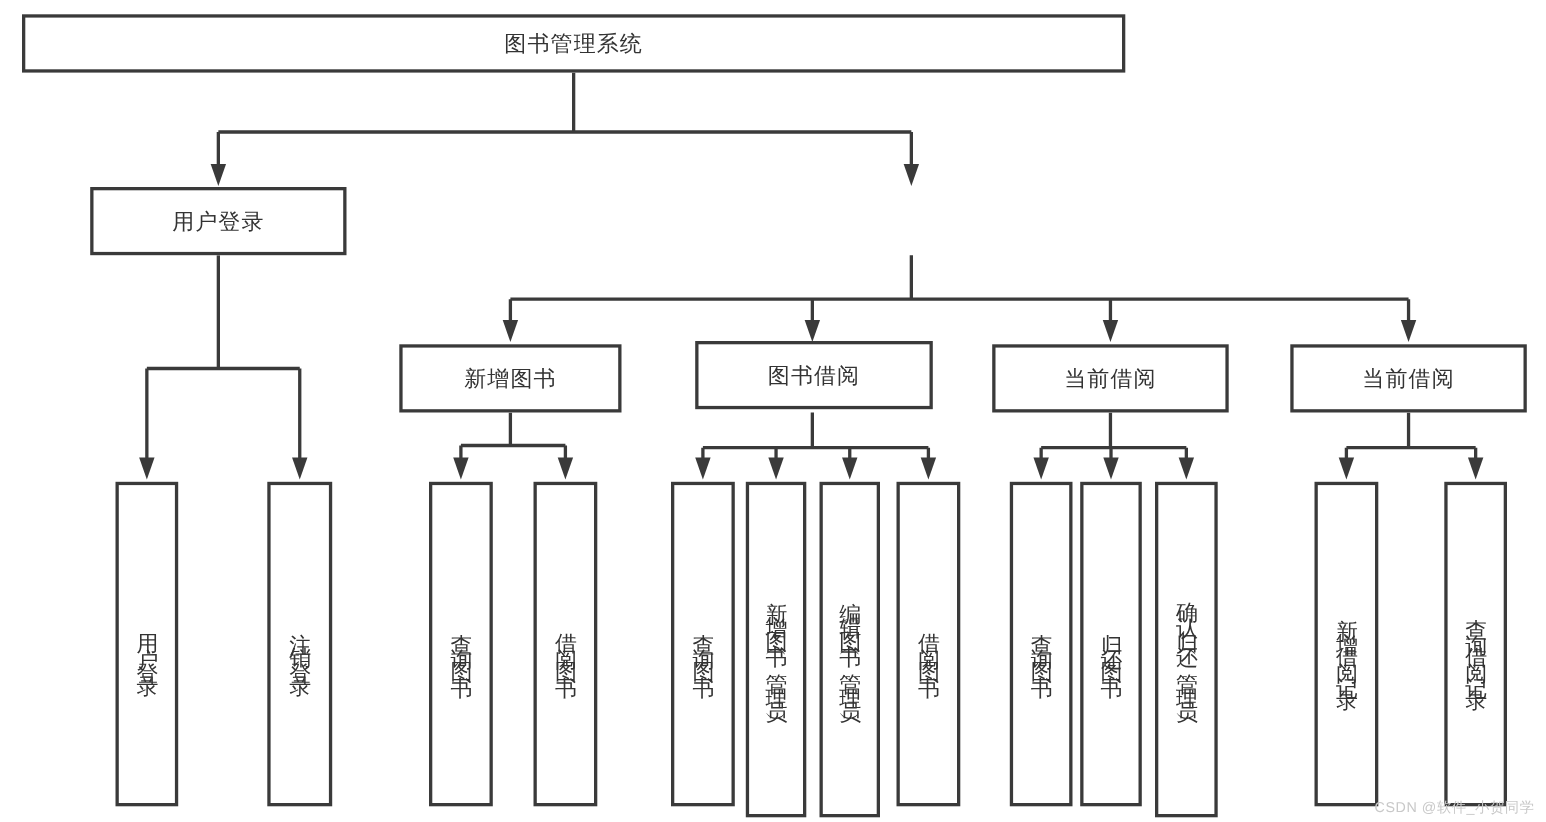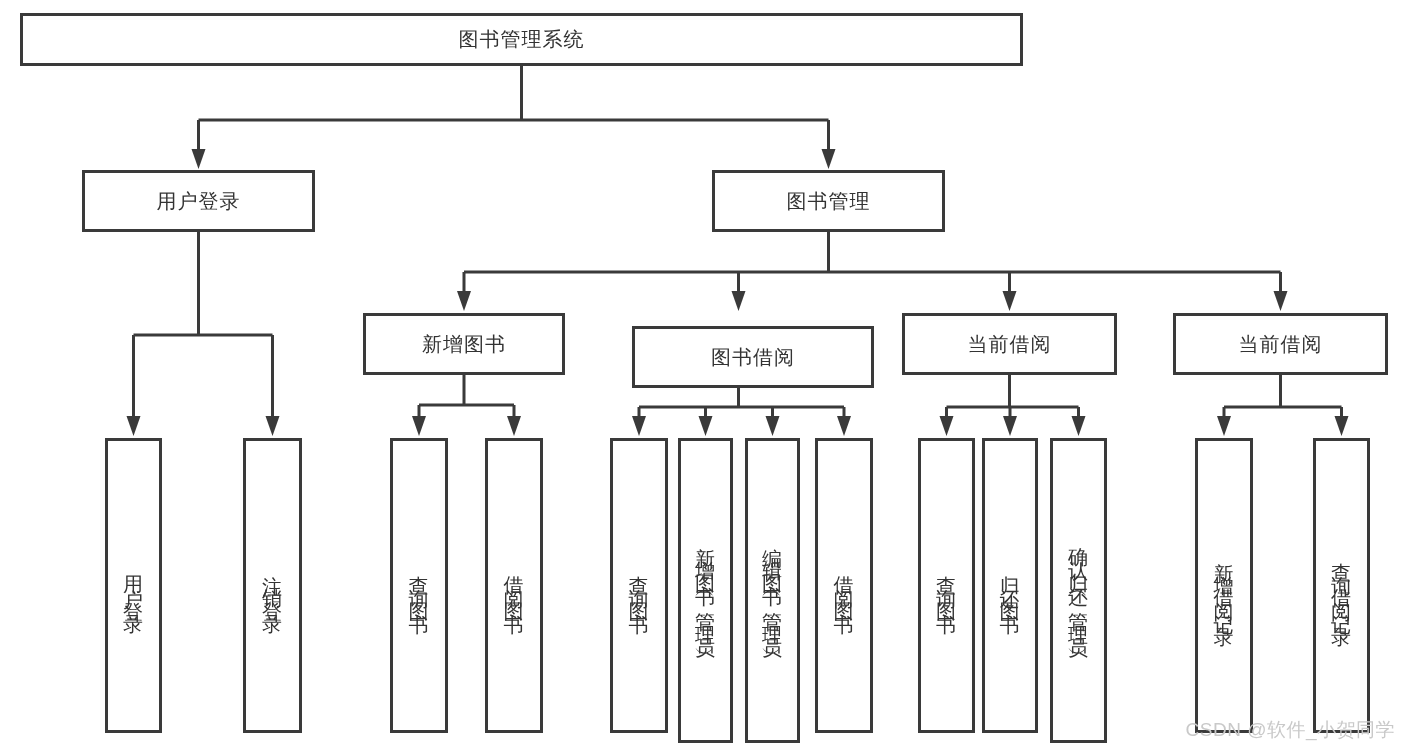--- a/index.html
+++ b/index.html
@@ -43,21 +43,21 @@
     font-size:20px;
     writing-mode:vertical-rl;
     letter-spacing:13px;
     line-height:1;
     text-align:center;
   }
   .watermark{
     position:absolute;
     right:10px;
     bottom:4px;
-    font-size:19px;
+    font-size:13px;
     color:var(--watermark);
     z-index:5;
     letter-spacing:0.5px;
     white-space:nowrap;
   }
 </style>
 </head>
 <body>
 
 <div class="canvas">
@@ -94,24 +94,23 @@
     <polygon points="1071.5,416 1085.5,416 1078.5,436"></polygon>
 
     <path d="M1280.5 375 V407 M1224 407 H1341.5 M1224 407 V418 M1341.5 407 V418"></path>
     <polygon points="1217,416 1231,416 1224,436"></polygon>
     <polygon points="1334.5,416 1348.5,416 1341.5,436"></polygon>
   </svg>
 
   <div class="box h" style="left:20px;top:13px;width:1003px;height:53px">图书管理系统</div>
 
   <div class="box h" style="left:82px;top:170px;width:233px;height:62px">用户登录</div>
-  <div class="box h" style="left:712px;top:170px;width:233px;height:62px">图书管理</div>
 
   <div class="box h" style="left:363px;top:313px;width:202px;height:62px">新增图书</div>
-  <div class="box h" style="left:632px;top:326px;width:242px;height:62px">图书借阅</div>
+  <div class="box h" style="left:632px;top:310px;width:216px;height:62px">图书借阅</div>
   <div class="box h" style="left:902px;top:313px;width:215px;height:62px">当前借阅</div>
   <div class="box h" style="left:1173px;top:313px;width:215px;height:62px">当前借阅</div>
 
   <div class="box v" style="left:105px;top:438px;width:57px;height:295px">用户登录</div>
   <div class="box v" style="left:243px;top:438px;width:59px;height:295px">注销登录</div>
 
   <div class="box v" style="left:390px;top:438px;width:58px;height:295px">查询图书</div>
   <div class="box v" style="left:485px;top:438px;width:58px;height:295px">借阅图书</div>
 
   <div class="box v" style="left:610px;top:438px;width:58px;height:295px">查询图书</div>

